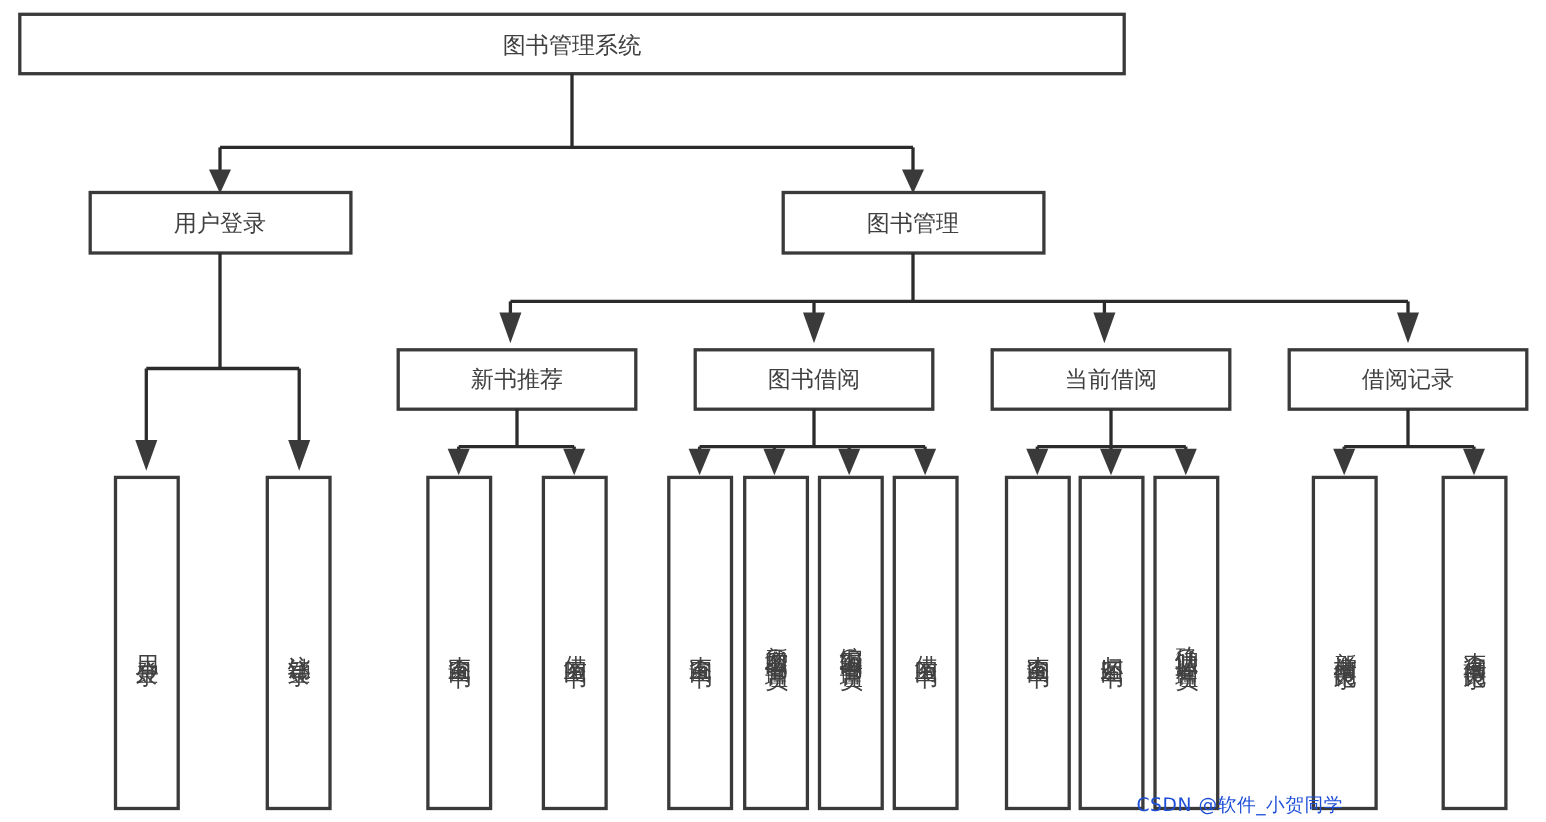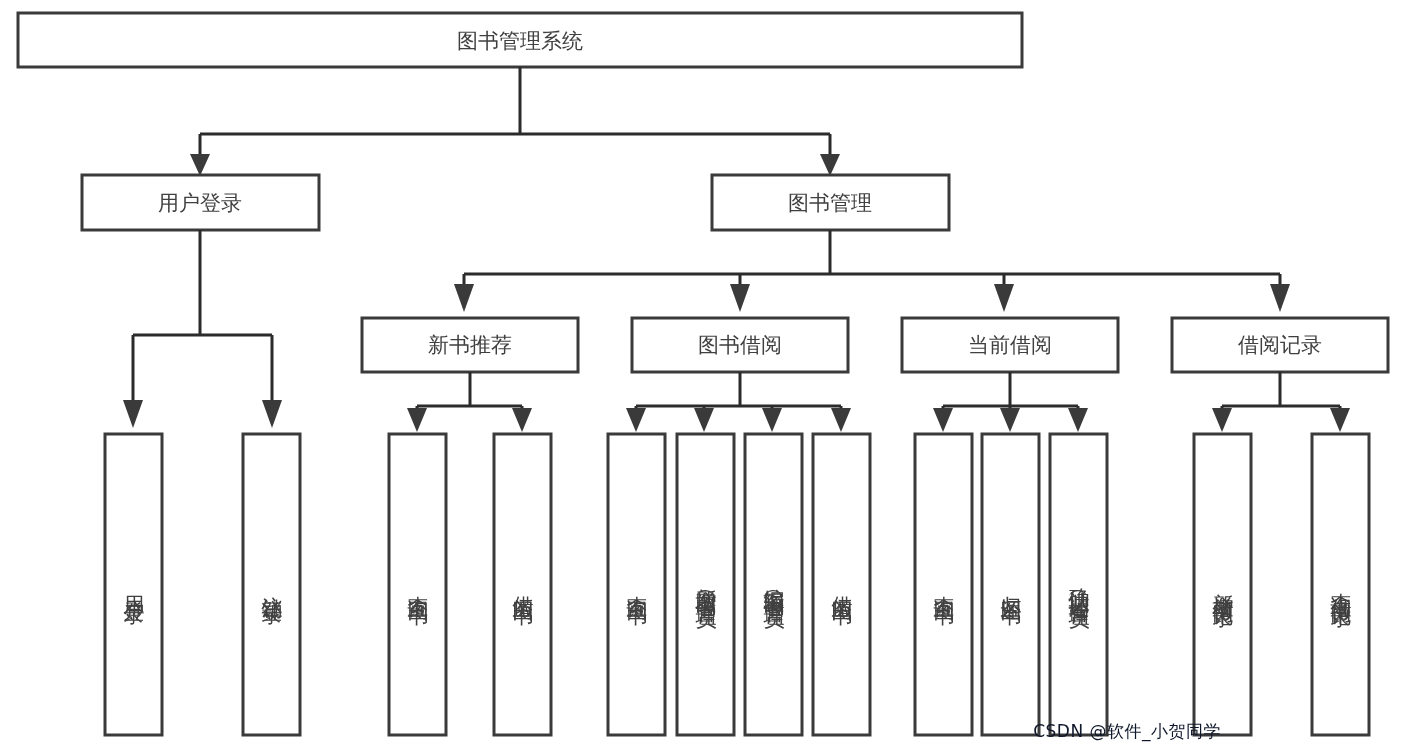--- a/index.html
+++ b/index.html
@@ -65,21 +65,21 @@
     color: #404040;
     white-space: nowrap;
     text-align: center;
   }
   .watermark {
     position: absolute;
     right: 12px;
     bottom: 4px;
     font-family: "DejaVu Sans", "Liberation Sans", sans-serif;
     font-size: 17px;
-    color: #0f172a;
+    color: #1d4ed8;
     letter-spacing: 0.5px;
     white-space: nowrap;
   }
 </style>
 </head>
 <body>
 
 <div id="diagram-root">
 
   <svg class="canvas" viewBox="0 0 1405 747" xmlns="http://www.w3.org/2000/svg">

